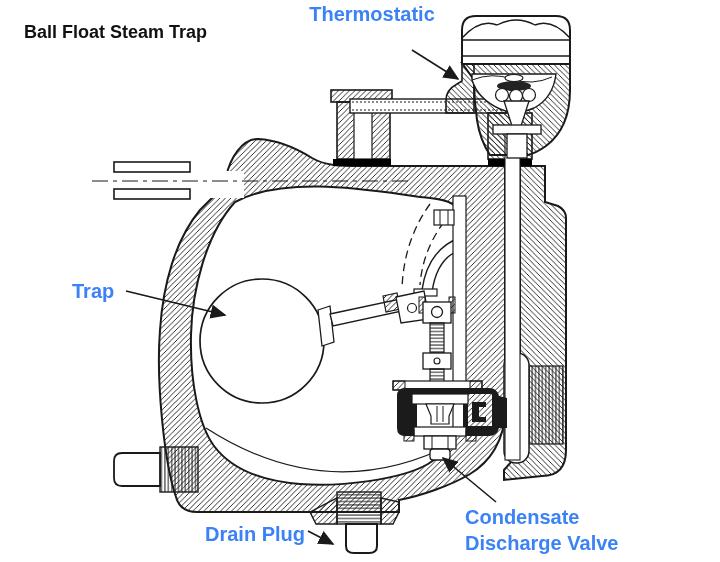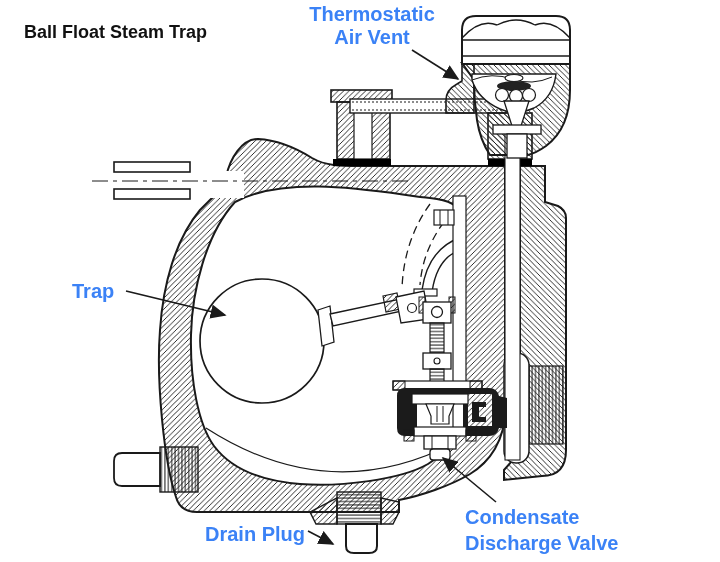--- a/index.html
+++ b/index.html
@@ -191,21 +191,20 @@
       <line x1="126" y1="291" x2="225" y2="315" marker-end="url(#ah)"></line>
       <line x1="308" y1="531" x2="333" y2="544" marker-end="url(#ah)"></line>
       <line x1="496" y1="502" x2="443" y2="458" marker-end="url(#ah)"></line>
     </g>
   </svg>
 
   <div class="lbl title" style="left:24px; top:21px;">Ball Float Steam Trap</div>
 
   <div class="lbl blue center" style="left:300px; top:3px; width:144px;">
     <div>Thermostatic</div>
-    <div>Air Vent</div>
   </div>
 
   <div class="lbl blue" style="left:72px; top:280px;">Trap</div>
 
   <div class="lbl blue" style="left:465px; top:504px; line-height:26px;">
     <div>Condensate</div>
     <div>Discharge Valve</div>
   </div>
 
   <div class="lbl blue" style="left:205px; top:523px;">Drain Plug</div>

